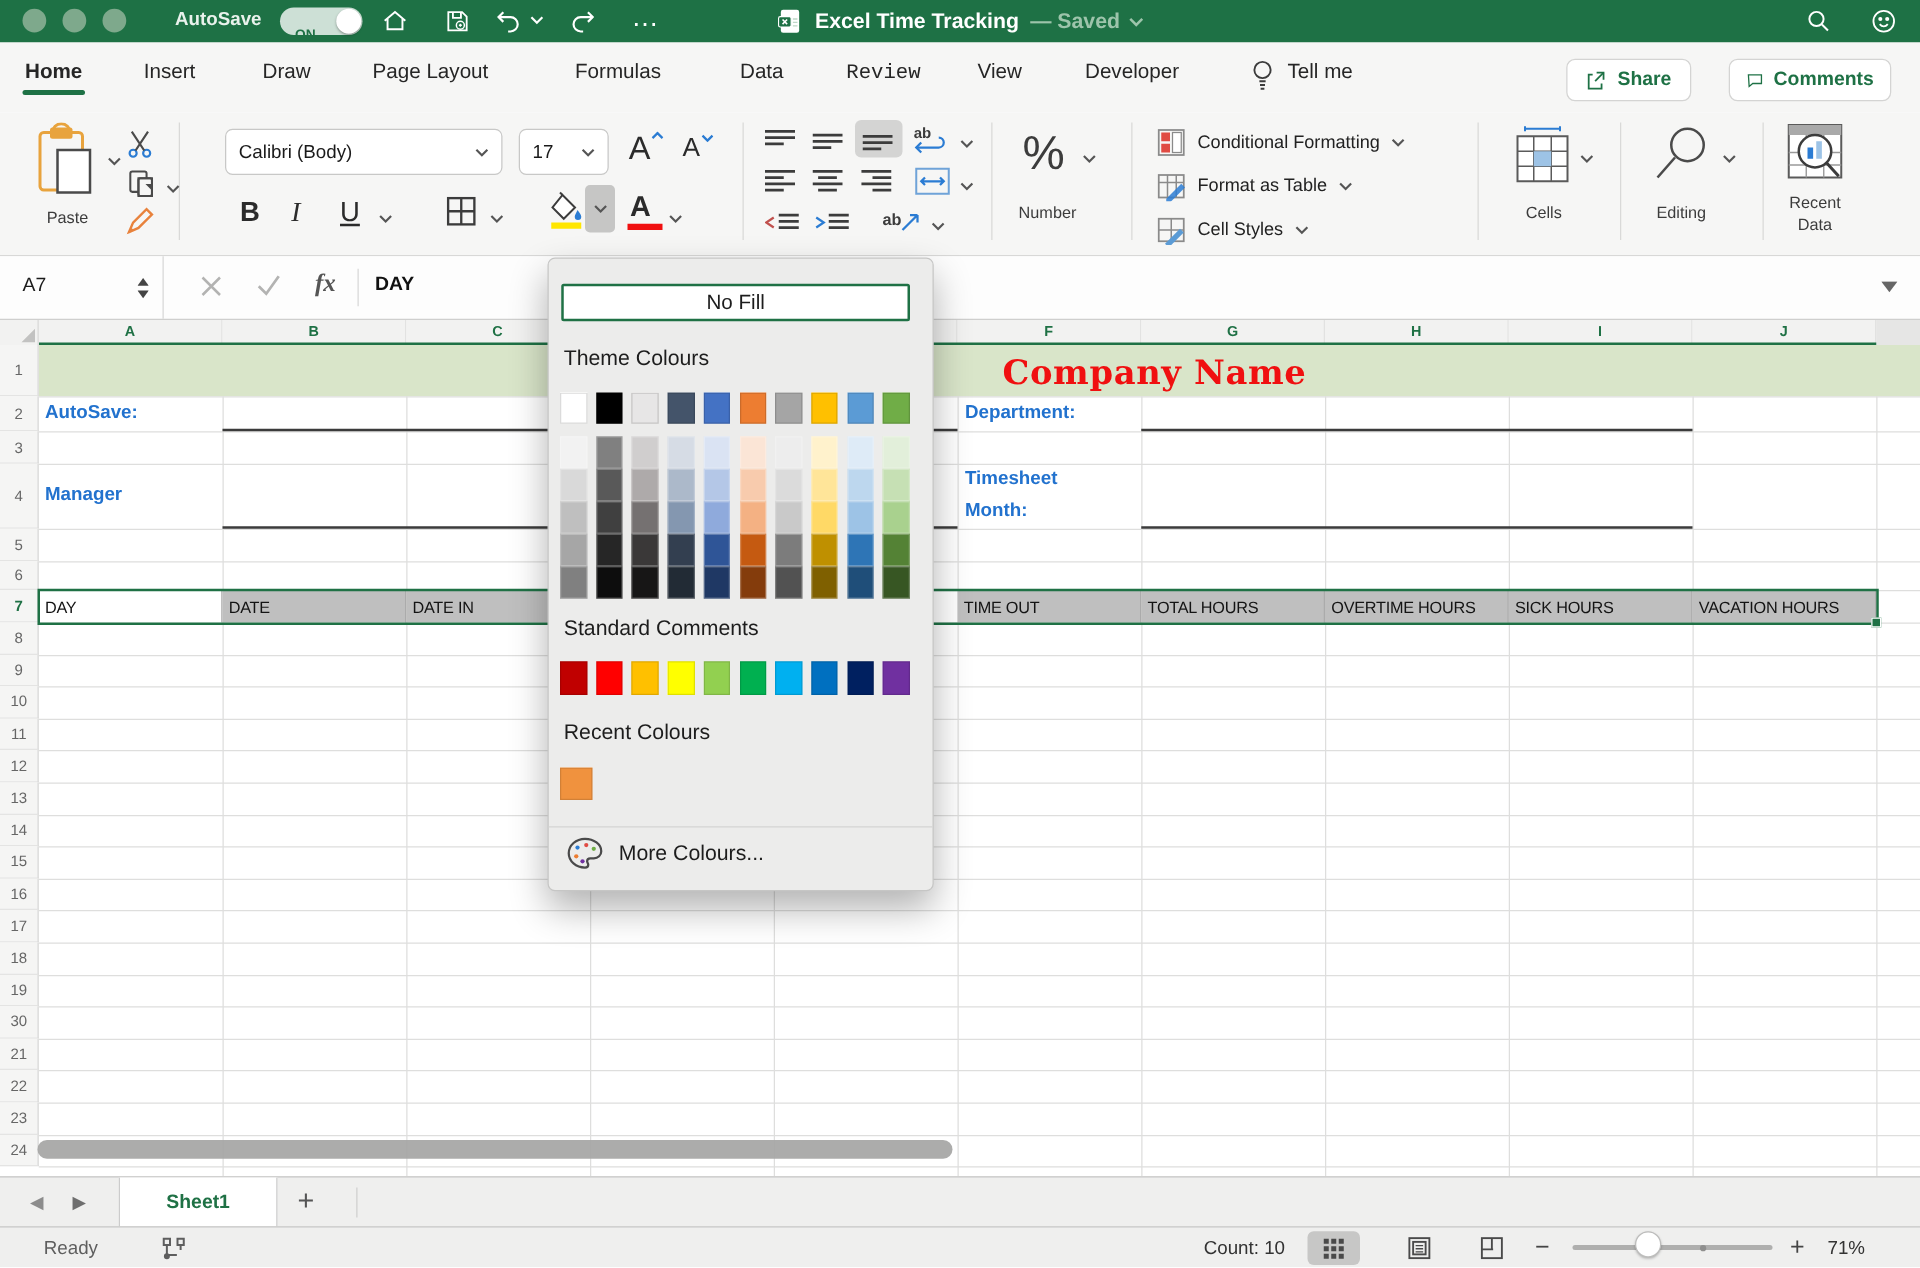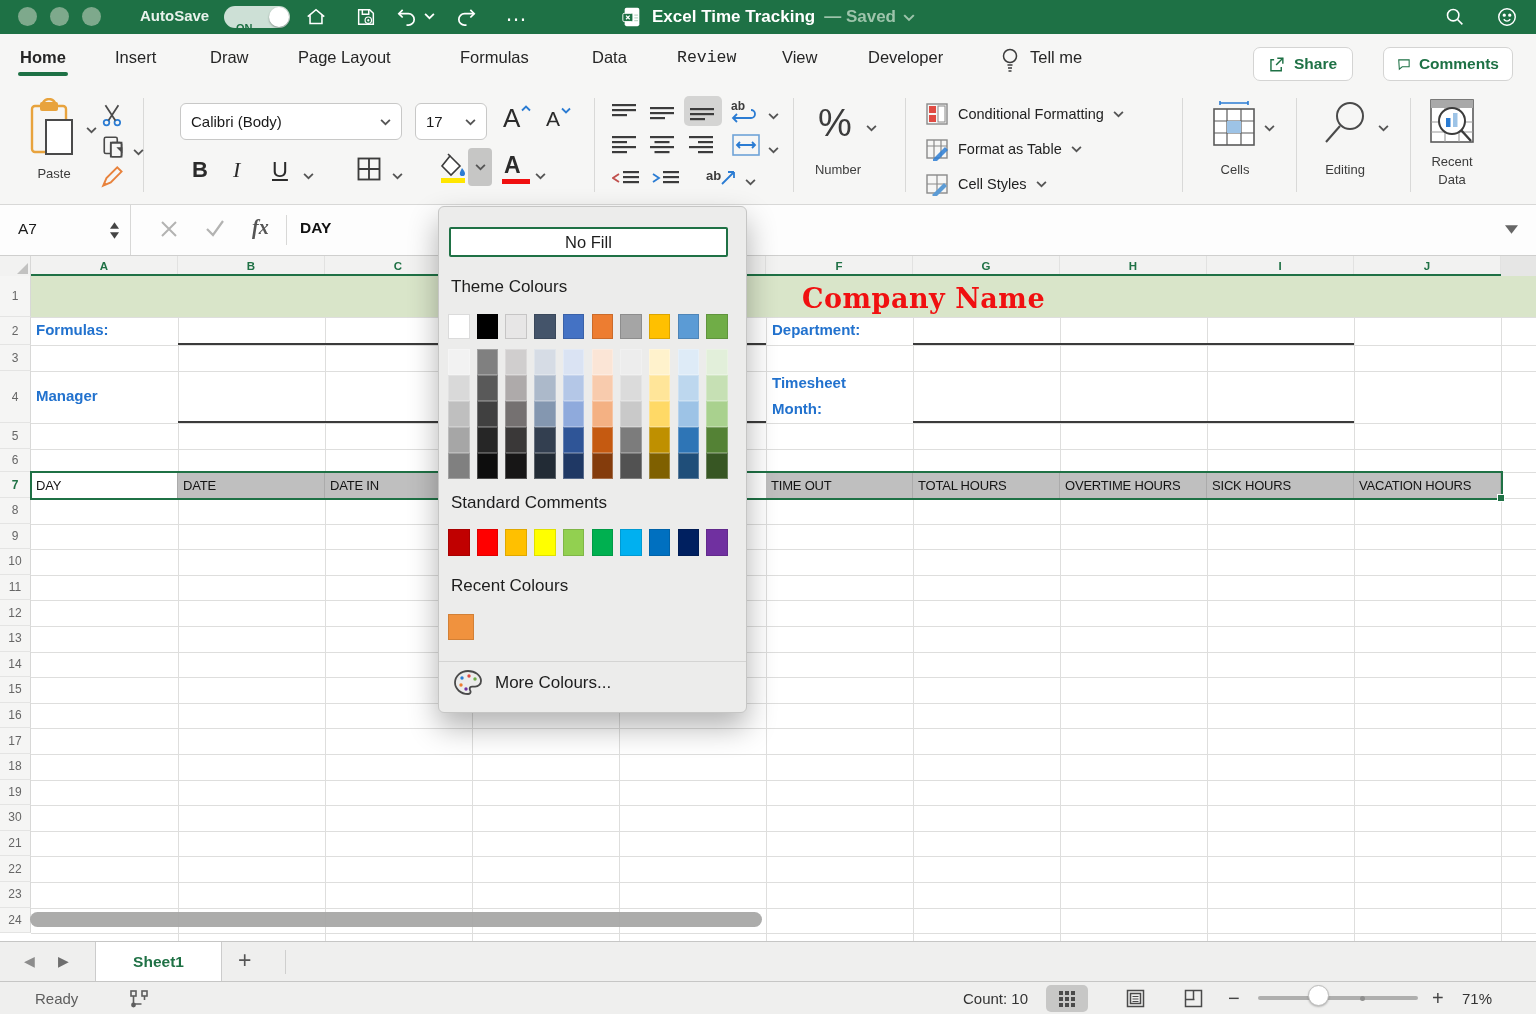--- a/index.html
+++ b/index.html
@@ -579,21 +579,21 @@
       <div style="position: absolute; left: 0px; top: 523.6px; width: 31px; height: 25.6px; font: 12px &quot;Liberation Sans&quot;, sans-serif; color: rgb(102, 102, 102); display: flex; align-items: center; justify-content: center; background: rgb(245, 245, 244); border-right: 1px solid rgb(216, 216, 215); border-bottom: 1px solid rgb(228, 228, 227);">19</div>
       <div style="position: absolute; left: 0px; top: 549.2px; width: 31px; height: 25.6px; font: 12px &quot;Liberation Sans&quot;, sans-serif; color: rgb(102, 102, 102); display: flex; align-items: center; justify-content: center; background: rgb(245, 245, 244); border-right: 1px solid rgb(216, 216, 215); border-bottom: 1px solid rgb(228, 228, 227);">30</div>
       <div style="position: absolute; left: 0px; top: 574.8px; width: 31px; height: 25.6px; font: 12px &quot;Liberation Sans&quot;, sans-serif; color: rgb(102, 102, 102); display: flex; align-items: center; justify-content: center; background: rgb(245, 245, 244); border-right: 1px solid rgb(216, 216, 215); border-bottom: 1px solid rgb(228, 228, 227);">21</div>
       <div style="position: absolute; left: 0px; top: 600.4px; width: 31px; height: 25.6px; font: 12px &quot;Liberation Sans&quot;, sans-serif; color: rgb(102, 102, 102); display: flex; align-items: center; justify-content: center; background: rgb(245, 245, 244); border-right: 1px solid rgb(216, 216, 215); border-bottom: 1px solid rgb(228, 228, 227);">22</div>
       <div style="position: absolute; left: 0px; top: 626px; width: 31px; height: 25.6px; font: 12px &quot;Liberation Sans&quot;, sans-serif; color: rgb(102, 102, 102); display: flex; align-items: center; justify-content: center; background: rgb(245, 245, 244); border-right: 1px solid rgb(216, 216, 215); border-bottom: 1px solid rgb(228, 228, 227);">23</div>
       <div style="position: absolute; left: 0px; top: 651.6px; width: 31px; height: 25.6px; font: 12px &quot;Liberation Sans&quot;, sans-serif; color: rgb(102, 102, 102); display: flex; align-items: center; justify-content: center; background: rgb(245, 245, 244); border-right: 1px solid rgb(216, 216, 215); border-bottom: 1px solid rgb(228, 228, 227);">24</div>
       <div style="position: absolute; left: 178px; top: 86.5px; width: 588px; height: 2.5px; background: rgb(59, 59, 59);"></div>
       <div style="position: absolute; left: 913px; top: 86.5px; width: 441px; height: 2.5px; background: rgb(59, 59, 59);"></div>
       <div style="position: absolute; left: 178px; top: 164.5px; width: 588px; height: 2.5px; background: rgb(59, 59, 59);"></div>
       <div style="position: absolute; left: 913px; top: 164.5px; width: 441px; height: 2.5px; background: rgb(59, 59, 59);"></div>
-      <div style="position: absolute; left: 36px; top: 65px; font: 700 15px &quot;Liberation Sans&quot;, sans-serif; color: rgb(34, 114, 206);">Formulas:</div>
+      <div style="position: absolute; left: 36px; top: 65px; font: 700 15px &quot;Liberation Sans&quot;, sans-serif; color: rgb(34, 114, 206);">AutoSave:</div>
       <div style="position: absolute; left: 36px; top: 131px; font: 700 15px &quot;Liberation Sans&quot;, sans-serif; color: rgb(34, 114, 206);">Manager</div>
       <div style="position: absolute; left: 772px; top: 65px; font: 700 15px &quot;Liberation Sans&quot;, sans-serif; color: rgb(34, 114, 206);">Department:</div>
       <div style="position: absolute; left: 772px; top: 118px; font: 700 15px &quot;Liberation Sans&quot;, sans-serif; color: rgb(34, 114, 206);">Timesheet</div>
       <div style="position: absolute; left: 772px; top: 144px; font: 700 15px &quot;Liberation Sans&quot;, sans-serif; color: rgb(34, 114, 206);">Month:</div>
       <div style="position: absolute; left: 802px; top: 27px; font: 700 27px &quot;DejaVu Serif&quot;, serif; color: rgb(240, 16, 16); letter-spacing: 0.5px;">Company Name</div>
       <div style="position: absolute; left: 31px; top: 216px; width: 147px; height: 26px; background: rgb(255, 255, 255); font: 500 13px &quot;Liberation Sans&quot;, sans-serif; color: rgb(20, 20, 20); letter-spacing: -0.2px; display: flex; align-items: center; padding-left: 5px; white-space: nowrap; overflow: hidden; border-right: 1px solid rgb(171, 171, 171);">DAY</div>
       <div style="position: absolute; left: 178px; top: 216px; width: 147px; height: 26px; background: rgb(191, 191, 191); font: 500 13px &quot;Liberation Sans&quot;, sans-serif; color: rgb(20, 20, 20); letter-spacing: -0.2px; display: flex; align-items: center; padding-left: 5px; white-space: nowrap; overflow: hidden; border-right: 1px solid rgb(171, 171, 171);">DATE</div>
       <div style="position: absolute; left: 325px; top: 216px; width: 147px; height: 26px; background: rgb(191, 191, 191); font: 500 13px &quot;Liberation Sans&quot;, sans-serif; color: rgb(20, 20, 20); letter-spacing: -0.2px; display: flex; align-items: center; padding-left: 5px; white-space: nowrap; overflow: hidden; border-right: 1px solid rgb(171, 171, 171);">DATE IN</div>
       <div style="position: absolute; left: 766px; top: 216px; width: 147px; height: 26px; background: rgb(191, 191, 191); font: 500 13px &quot;Liberation Sans&quot;, sans-serif; color: rgb(20, 20, 20); letter-spacing: -0.2px; display: flex; align-items: center; padding-left: 5px; white-space: nowrap; overflow: hidden; border-right: 1px solid rgb(171, 171, 171);">TIME OUT</div>
       <div style="position: absolute; left: 913px; top: 216px; width: 147px; height: 26px; background: rgb(191, 191, 191); font: 500 13px &quot;Liberation Sans&quot;, sans-serif; color: rgb(20, 20, 20); letter-spacing: -0.2px; display: flex; align-items: center; padding-left: 5px; white-space: nowrap; overflow: hidden; border-right: 1px solid rgb(171, 171, 171);">TOTAL HOURS</div>

